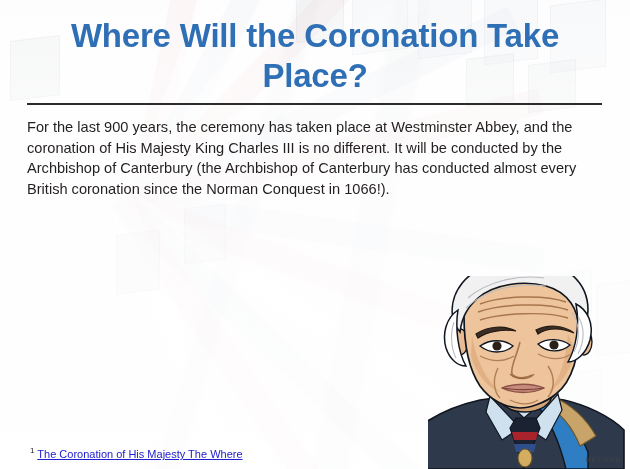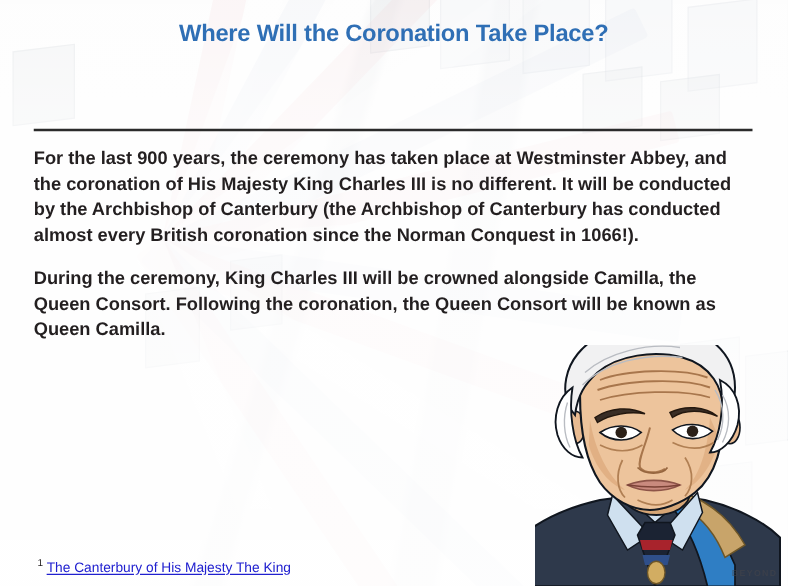--- a/index.html
+++ b/index.html
@@ -85,21 +85,21 @@
   
   .content { position: absolute; inset: 0; }
 
   .title {
     position: absolute;
     left: 28px;
     top: 16px;
     width: 574px;
     text-align: center;
     color: #2f6fb5;
-    font-size: 19px;
+    font-size: 33px;
     line-height: 1.22;
     font-weight: bold;
     letter-spacing: -0.2px;
   }
 
   .rule {
     position: absolute;
     left: 27px;
     top: 103px;
     width: 575px;
@@ -109,21 +109,21 @@
 
   .body {
     position: absolute;
     left: 27px;
     top: 117px;
     width: 570px;
     color: #231f20;
     font-size: 14.6px;
     line-height: 1.42;
   }
-  .body p { margin: 0 0 13px 0; font-weight: bold; }
+  .body p { margin: 0 0 13px 0; }
   .body p.narrow { width: 390px; }
   .body sup { font-size: 9.5px; vertical-align: super; }
 
   .footnote {
     position: absolute;
     left: 30px;
     top: 446px;
     font-size: 11px;
     color: #231f20;
   }
@@ -198,21 +198,20 @@
   </div>
 
   <div class="content">
 
     <div class="title">Where Will the Coronation Take Place?</div>
 
     <div class="rule"></div>
 
     <div class="body">
       <p>For the last 900 years, the ceremony has taken place at Westminster Abbey, and the coronation of His Majesty King Charles III is no different. It will be conducted by the Archbishop of Canterbury (the Archbishop of Canterbury has conducted almost every British coronation since the Norman Conquest in 1066!).</p>
-      <p>During the ceremony, King Charles III will be crowned alongside Camilla, the Queen Consort. Following the coronation, the Queen Consort will be known as Queen Camilla.</p>
     </div>
 
     <div class="portrait">
       <svg width="200" height="193" viewBox="0 0 200 193" xmlns="http://www.w3.org/2000/svg">
         <defs>
           <clipPath id="pclip">
               <rect x="0" y="0" width="200" height="193"></rect>
             </clipPath>
         </defs>
         <g clip-path="url(#pclip)">
@@ -284,18 +283,18 @@
           <path d="M74 112 C86 107 104 107 116 112 C104 118 86 118 74 112 Z" fill="#c98a7e" stroke="#8d5448" stroke-width="1.3"></path>
           <path d="M74 112 C88 114 104 114 116 112" fill="none" stroke="#7b4236" stroke-width="1.2"></path>
 
           <path d="M70 92 C64 104 66 116 72 122" fill="none" stroke="#b07f53" stroke-width="1.4"></path>
           <path d="M120 90 C128 102 126 114 120 121" fill="none" stroke="#b07f53" stroke-width="1.4"></path>
           <path d="M82 124 C92 129 102 129 110 124" fill="none" stroke="#b07f53" stroke-width="1.3"></path>
         </g>
       </svg>
     </div>
 
-    <div class="footnote"><sup>1</sup> <a href="#">The Canterbury of His Majesty The King</a></div>
+    <div class="footnote"><sup>1</sup> <a href="#">The Coronation of His Majesty The Where</a></div>
 
     <div class="brand">BEYOND</div>
 
   </div>
 </div>
 
 </body></html>

